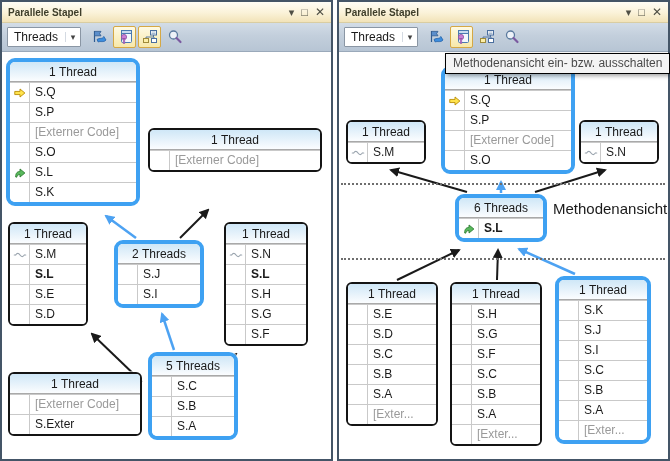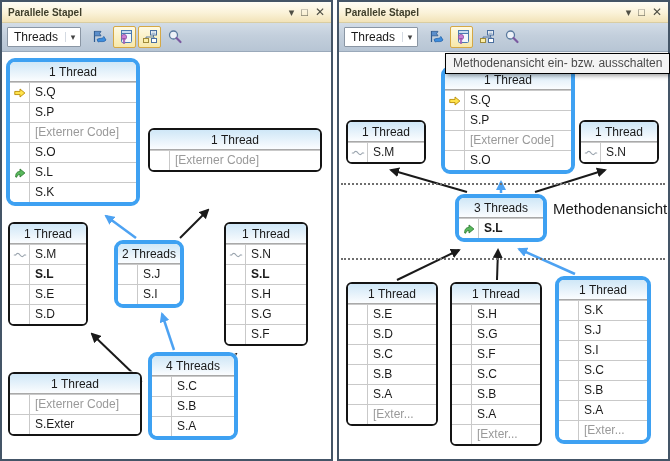--- a/index.html
+++ b/index.html
@@ -181,21 +181,21 @@
           </div>
           <div class="row">
             <span class="cell-icon"></span>
             <span class="cell-text">S.E</span>
           </div>
           <div class="row">
             <span class="cell-icon"></span>
             <span class="cell-text">S.D</span>
           </div>
         </div>
-        <div class="box hl" style="left: 112px; top: 188px; width: 70px;">
+        <div class="box hl" style="left: 112px; top: 188px; width: 90px;">
           <div class="box-h">2 Threads</div>
           <div class="row">
             <span class="cell-icon"></span>
             <span class="cell-text">S.J</span>
           </div>
           <div class="row">
             <span class="cell-icon"></span>
             <span class="cell-text">S.I</span>
           </div>
         </div>
@@ -220,21 +220,21 @@
           <div class="row">
             <span class="cell-icon"></span>
             <span class="cell-text">S.G</span>
           </div>
           <div class="row">
             <span class="cell-icon"></span>
             <span class="cell-text">S.F</span>
           </div>
         </div>
         <div class="box hl" style="left: 146px; top: 300px; width: 90px;">
-          <div class="box-h">4 Threads</div>
+          <div class="box-h">5 Threads</div>
           <div class="row">
             <span class="cell-icon"></span>
             <span class="cell-text">S.C</span>
           </div>
           <div class="row">
             <span class="cell-icon"></span>
             <span class="cell-text">S.B</span>
           </div>
           <div class="row">
             <span class="cell-icon"></span>
@@ -368,21 +368,21 @@
           <div class="row">
             <span class="cell-icon">
               <svg viewBox="0 0 16 16">
                 <path d="M1.5 8 H3 M13 8 H14.5 M3 8 Q5.5 4.5 8 8 Q10.5 11.5 13 8" fill="none" stroke="#9aa4ae" stroke-width="1.4" stroke-linecap="round"></path>
               </svg>
             </span>
             <span class="cell-text">S.N</span>
           </div>
         </div>
         <div class="box hl" style="left: 116px; top: 142px; width: 92px;">
-          <div class="box-h">3 Threads</div>
+          <div class="box-h">6 Threads</div>
           <div class="row">
             <span class="cell-icon">
               <svg viewBox="0 0 16 16">
                 <path d="M3 12.5 C3 7.5 5.5 6.2 8 6.2 V3.4 L13.6 8 L8 12.6 V9.8 C6 9.8 4.6 10.6 4.3 12.8 Z" fill="#59b85c" stroke="#2e7d32" stroke-width="1"></path>
               </svg>
             </span>
             <span class="cell-text bold">S.L</span>
           </div>
         </div>
         <div class="box" style="left: 7px; top: 230px; width: 92px;">

